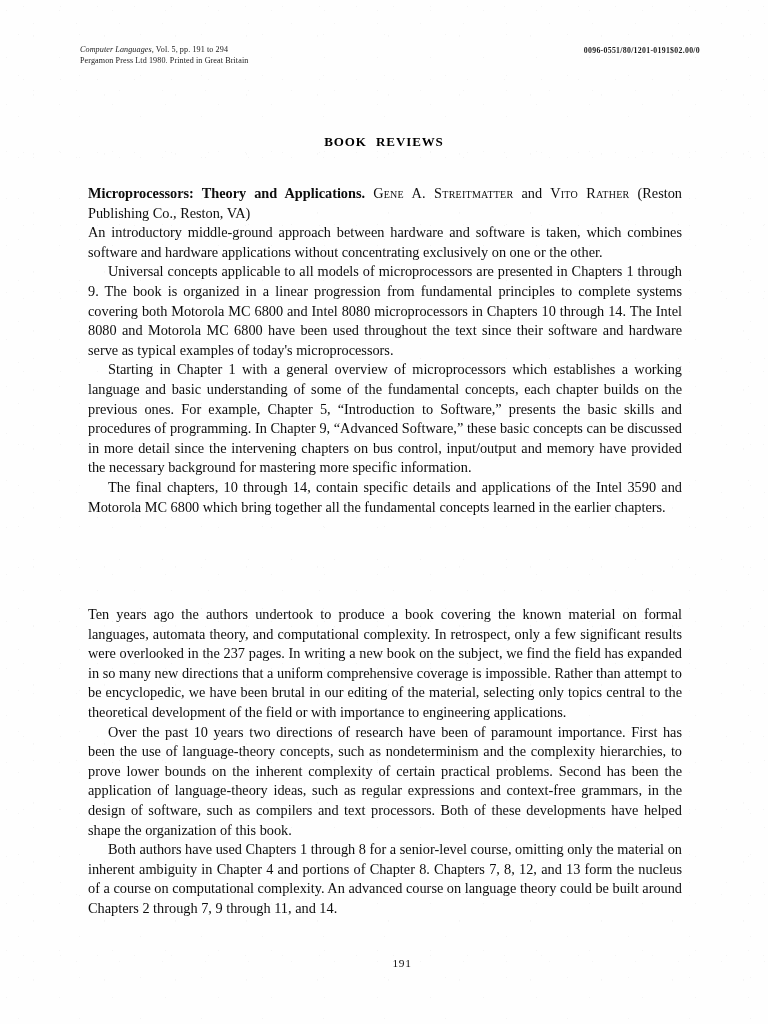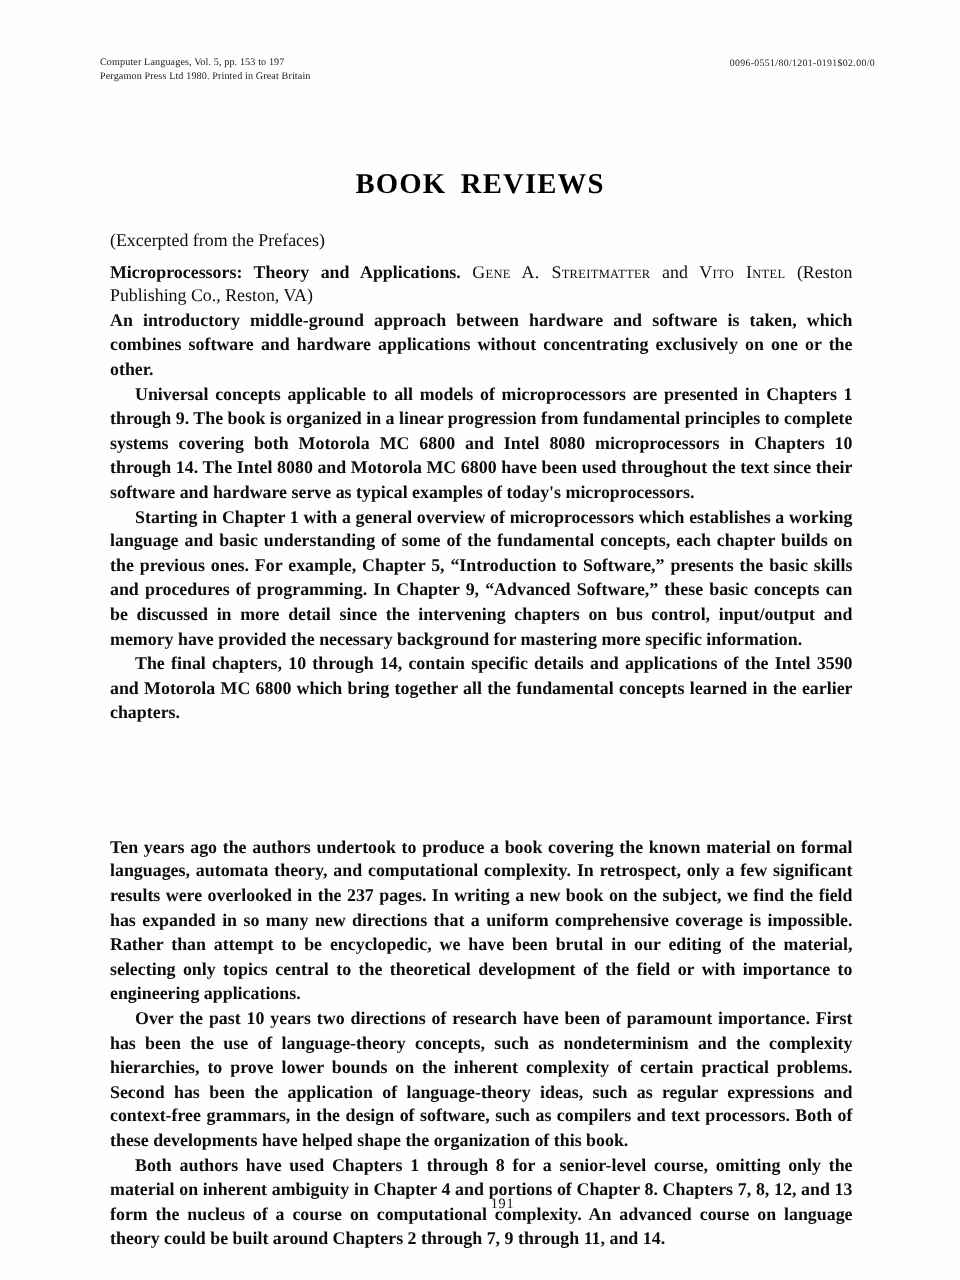--- a/index.html
+++ b/index.html
@@ -37,40 +37,42 @@
     position: absolute;
     left: 0;
     top: 0;
     font-size: 8.1px;
     line-height: 11.4px;
     letter-spacing: 0.1px;
     color: #1a1a1a;
     white-space: nowrap;
   }
   .rh-left .journal {
+    font-style: italic;
   }
   .rh-right {
     position: absolute;
     right: 0;
     top: 1px;
     font-size: 7.8px;
     line-height: 11.4px;
     letter-spacing: 0.3px;
     color: #1a1a1a;
     white-space: nowrap;
+    font-weight: bold;
   }
 
   
   .doc-title {
     position: absolute;
     top: 134px;
     left: 0;
     width: 768px;
     text-align: center;
-    font-size: 23px;
+    font-size: 13px;
     font-weight: bold;
     letter-spacing: 0.9px;
     word-spacing: 5px;
     color: #000;
   }
 
   
   .column {
     position: absolute;
     left: 88px;
@@ -106,21 +108,20 @@
     margin-top: 20px;
   }
 
   p.body-par {
     font-size: 14.3px;
     line-height: 19.6px;
     margin: 0;
     text-align: justify;
     text-justify: inter-word;
     hyphens: none;
-    font-weight: bold;
   }
   p.body-par.indent {
     text-indent: 20px;
   }
 
   .gap {
     height: 88px;
   }
 
   
@@ -151,34 +152,33 @@
     background-size: 53px 47px, 71px 59px, 43px 67px, 61px 41px, 37px 73px;
   }
 </style>
 </head>
 <body>
 
 <div class="page">
 
   <div class="running-head">
     <div class="rh-left">
-      <span class="journal">Computer Languages,</span><span> Vol. 5, pp. 153 to 197</span><br>
+      <span class="journal">Computer Languages,</span><span> Vol. 5, pp. 191 to 294</span><br>
       <span>Pergamon Press Ltd 1980. Printed in Great Britain</span>
     </div>
     <div class="rh-right">0096-0551/80/1201-0191$02.00/0</div>
   </div>
 
   <div class="doc-title">BOOK  REVIEWS</div>
 
   <div class="column">
 
-    <div class="note">(Excerpted from the Prefaces)</div>
 
     <div class="review">
-      <p class="review-heading"><span class="booktitle">Microprocessors: Theory and Applications.</span> <span class="sc">Gene A. Streitmatter</span><span> and </span><span class="sc">Vito Intel</span><span> (Reston Publishing Co., Reston, VA)</span></p>
+      <p class="review-heading"><span class="booktitle">Microprocessors: Theory and Applications.</span> <span class="sc">Gene A. Streitmatter</span><span> and </span><span class="sc">Vito Rather</span><span> (Reston Publishing Co., Reston, VA)</span></p>
 
       <p class="body-par">An introductory middle-ground approach between hardware and software is taken, which combines software and hardware applications without concentrating exclusively on one or the other.</p>
       <p class="body-par indent">Universal concepts applicable to all models of microprocessors are presented in Chapters 1 through 9. The book is organized in a linear progression from fundamental principles to complete systems covering both Motorola MC 6800 and Intel 8080 microprocessors in Chapters 10 through 14. The Intel 8080 and Motorola MC 6800 have been used throughout the text since their software and hardware serve as typical examples of today's microprocessors.</p>
       <p class="body-par indent">Starting in Chapter 1 with a general overview of microprocessors which establishes a working language and basic understanding of some of the fundamental concepts, each chapter builds on the previous ones. For example, Chapter 5, “Introduction to Software,” presents the basic skills and procedures of programming. In Chapter 9, “Advanced Software,” these basic concepts can be discussed in more detail since the intervening chapters on bus control, input/output and memory have provided the necessary background for mastering more specific information.</p>
       <p class="body-par indent">The final chapters, 10 through 14, contain specific details and applications of the Intel 3590 and Motorola MC 6800 which bring together all the fundamental concepts learned in the earlier chapters.</p>
     </div>
 
     <div class="gap"></div>
 
     <div class="review">

